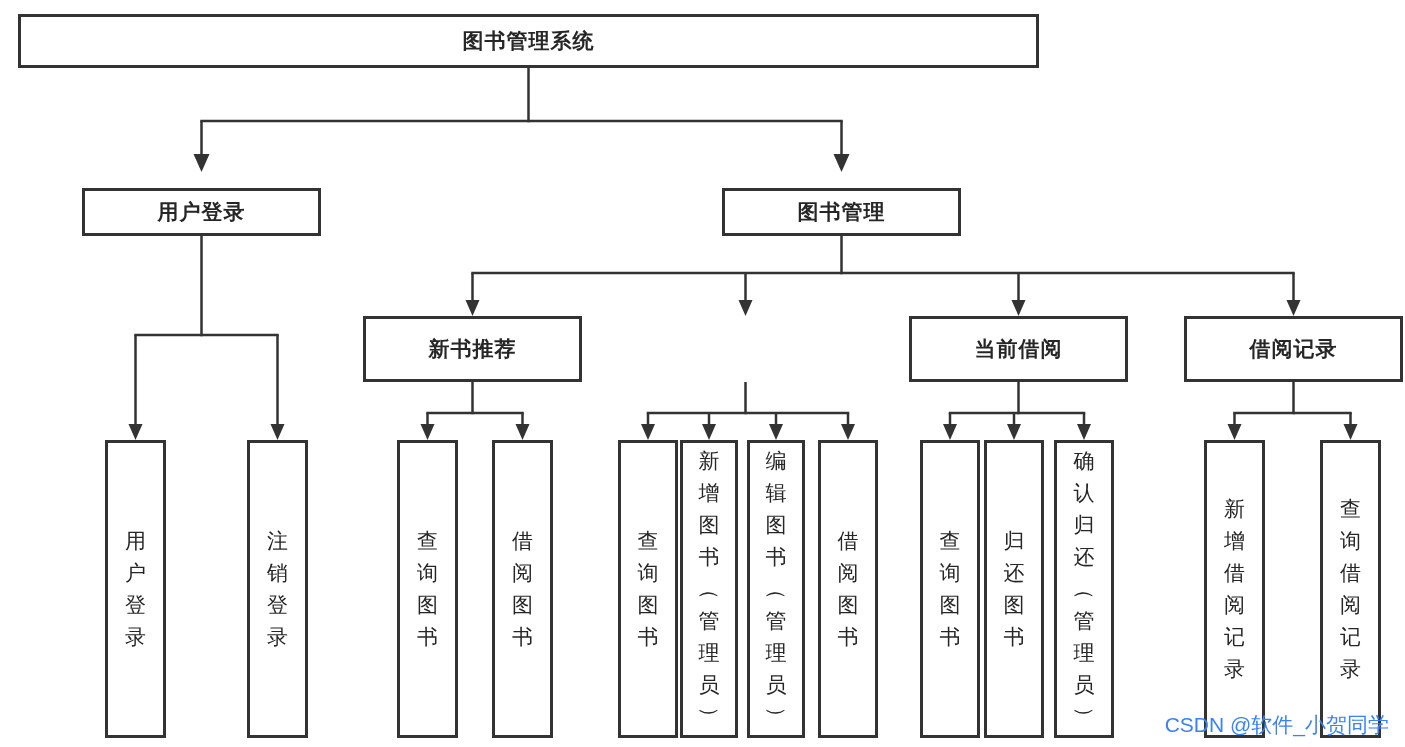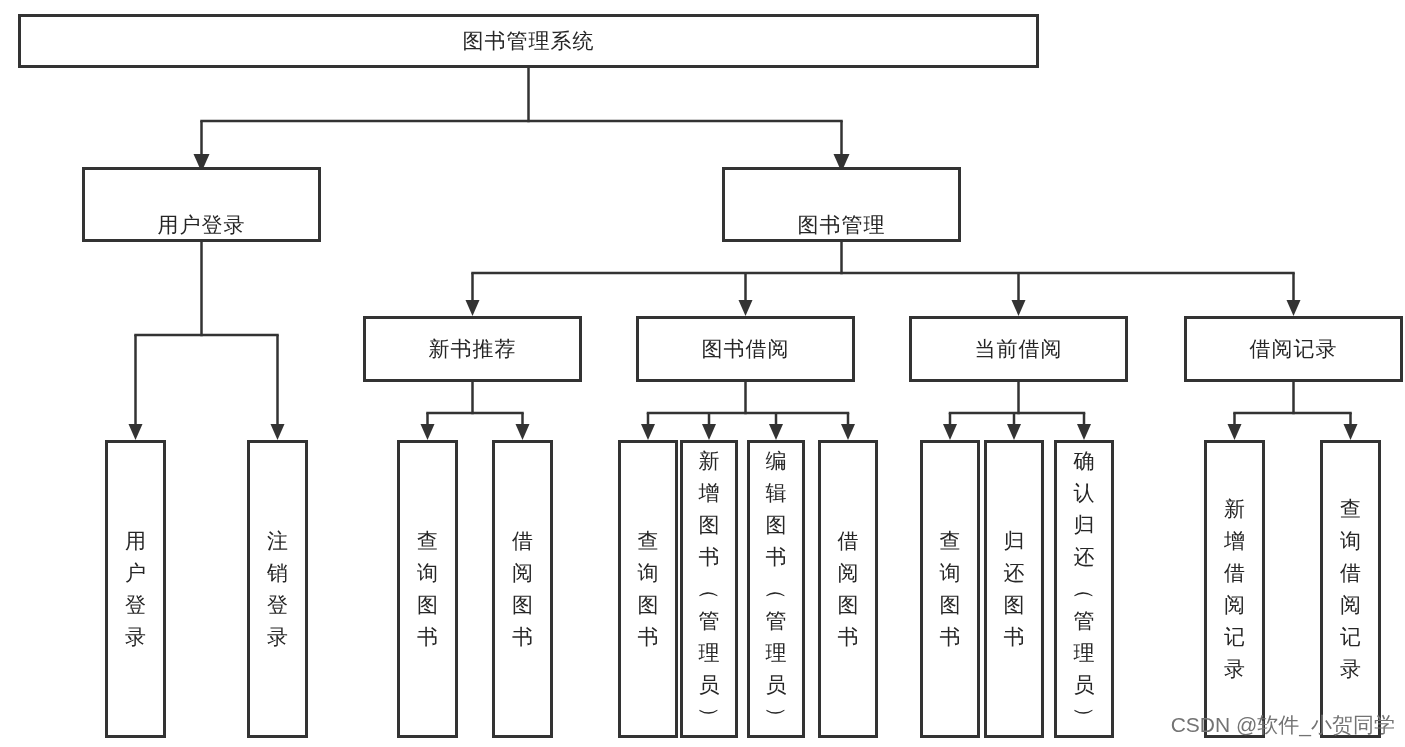--- a/index.html
+++ b/index.html
@@ -15,35 +15,35 @@
   #wires line{stroke:#333333;stroke-width:2.5;}
   #wires polygon{fill:#333333;}
   .box{
     position:absolute;
     background:#ffffff;
     border:3px solid #333333;
     box-sizing:border-box;
     display:flex;align-items:center;justify-content:center;
     z-index:1;
   }
-  .hbox{font-size:21px;font-weight:400;letter-spacing:1px;white-space:nowrap;}
+  .hbox{font-size:21px;font-weight:700;letter-spacing:1px;white-space:nowrap;}
   .root{left:18px;top:14px;width:1021px;height:54px;}
-  .lvl2{top:167px;width:239px;height:75px;align-items:flex-end;}
+  .lvl2{top:188px;width:239px;height:48px;}
   .lvl3{top:316px;width:219px;height:66px;}
   .leaf{top:440px;width:61px;height:298px;}
   .vtext{
     display:flex;flex-direction:column;align-items:center;justify-content:center;
     width:100%;height:100%;
     font-size:21px;font-weight:500;
   }
   .vch{display:block;line-height:32px;height:32px;text-align:center;}
   .vch.rot{transform:rotate(90deg);}
   .watermark{
-    position:absolute;right:10px;bottom:8px;
-    font-size:21px;color:#737373;z-index:2;white-space:nowrap;
+    position:absolute;right:16px;bottom:8px;
+    font-size:21px;color:#3b82f6;z-index:2;white-space:nowrap;
     font-weight:500;
   }
 </style>
 </head>
 <body>
 
 <div id="stage">
 
   <svg id="wires" width="1405" height="747" viewBox="0 0 1405 747">
 
@@ -114,23 +114,20 @@
   <div class="box lvl2 hbox" style="left:82px">
     <span>用户登录</span>
   </div>
   <div class="box lvl3 hbox" style="left:363px">
     <span>新书推荐</span>
   </div>
 
   <div class="box lvl2 hbox" style="left:722px">
     <span>图书管理</span>
   </div>
-  <div class="box lvl3 hbox" style="left:636px">
-    <span>图书借阅</span>
-  </div>
   <div class="box lvl3 hbox" style="left:1184px">
     <span>借阅记录</span>
   </div>
   <div class="box lvl3 hbox" style="left:909px">
     <span>当前借阅</span>
   </div>
 
   <div class="box leaf" style="left:105px">
     <div class="vtext">
         <span class="vch">用</span>

